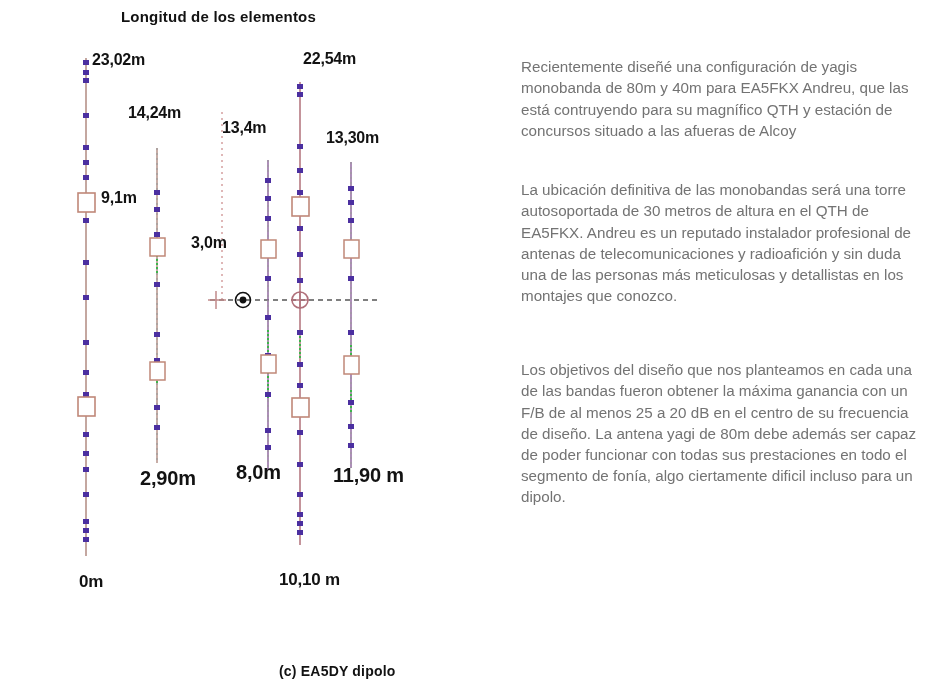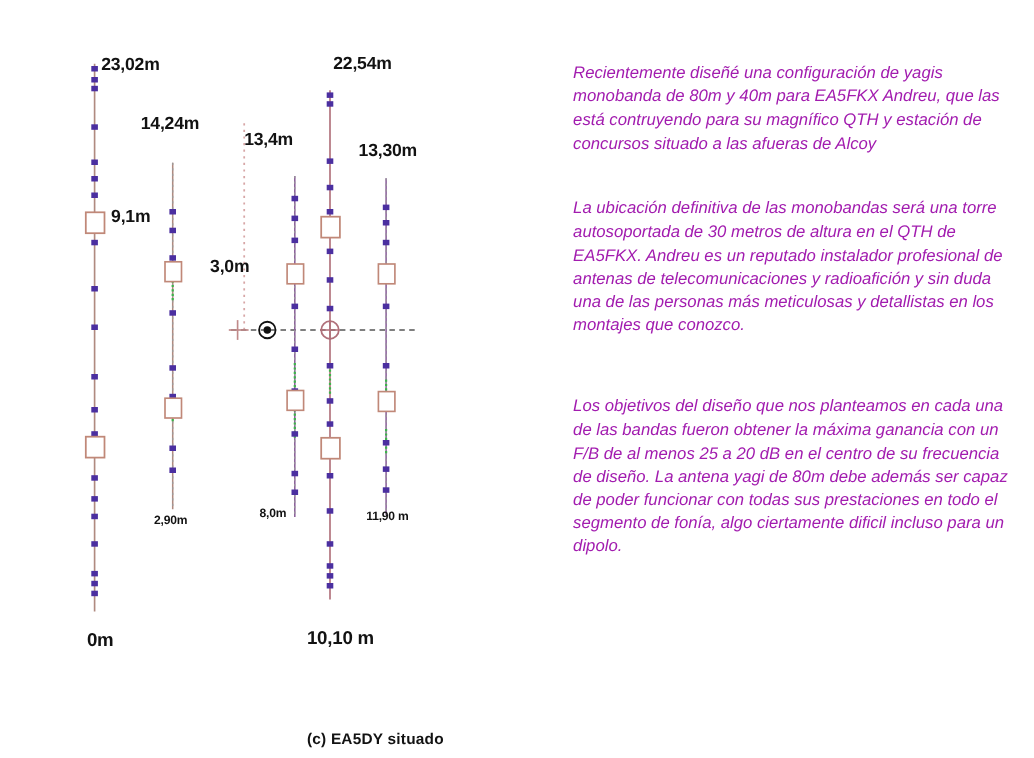--- a/index.html
+++ b/index.html
@@ -36,21 +36,21 @@
     font-weight: bold;
     color: #121212;
     white-space: nowrap;
     letter-spacing: -0.2px;
   }
   .title-label {
     font-size: 15px;
     letter-spacing: 0.2px;
   }
   .len-label { font-size: 16px; }
-  .sep-label { font-size: 11px; }
+  .sep-label { font-size: 20px; }
   .axis-label { font-size: 17px; }
   .footer-label {
     font-size: 15px;
     letter-spacing: 0.2px;
   }
   .credit-label {
     font-size: 14px;
     letter-spacing: 0.2px;
   }
 
@@ -62,23 +62,22 @@
     width: 408px;
     height: 689px;
   }
   .para {
     position: absolute;
     left: 0;
     width: 400px;
     font-family: "Liberation Sans", sans-serif;
     font-size: 15.2px;
     line-height: 21.2px;
-    color: #a21caf;
+    color: #737373;
     text-align: left;
-    font-style: italic;
   }
   #para-0 { top: 41px; }
   #para-1 { top: 164px; }
   #para-2 { top: 344px; }
   #para-3 { top: 539px; }
 </style>
 </head>
 <body>
 
 <div id="diagram-panel">
@@ -211,36 +210,37 @@
       <circle cx="243" cy="300" r="7.5" fill="none" stroke="#111111" stroke-width="1.6"></circle>
       <circle cx="243" cy="300" r="3.4" fill="#111111"></circle>
     </g>
     <g>
       <circle cx="300" cy="300" r="8" fill="none" stroke="#b0707a" stroke-width="1.6"></circle>
       <line x1="291" y1="300" x2="309" y2="300" stroke="#b0707a" stroke-width="1.4"></line>
       <line x1="300" y1="291" x2="300" y2="309" stroke="#b0707a" stroke-width="1.4"></line>
     </g>
   </svg>
 
+  <div class="diagram-label title-label" style="left:121px; top:8px;">Longitud de los  elementos</div>
 
   <div class="diagram-label len-label" style="left:92px;  top:51px;">23,02m</div>
   <div class="diagram-label len-label" style="left:128px; top:104px;">14,24m</div>
   <div class="diagram-label len-label" style="left:222px; top:119px;">13,4m</div>
   <div class="diagram-label len-label" style="left:303px; top:50px;">22,54m</div>
   <div class="diagram-label len-label" style="left:326px; top:129px;">13,30m</div>
   <div class="diagram-label len-label" style="left:101px; top:189px;">9,1m</div>
   <div class="diagram-label len-label" style="left:175px; top:234px;margin-left:16px;">3,0m</div>
 
   <div class="diagram-label sep-label" style="left:140px; top:467px;">2,90m</div>
   <div class="diagram-label sep-label" style="left:236px; top:461px;">8,0m</div>
   <div class="diagram-label sep-label" style="left:333px; top:464px;">11,90 m</div>
 
   <div class="diagram-label axis-label" style="left:79px;  top:572px;">0m</div>
   <div class="diagram-label axis-label" style="left:279px; top:570px;">10,10 m</div>
 
-  <div class="diagram-label credit-label" style="left:279px; top:663px;">(c) EA5DY situado</div>
+  <div class="diagram-label credit-label" style="left:279px; top:663px;">(c) EA5DY dipolo</div>
 </div>
 
 <div id="text-panel">
   <p class="para" id="para-0">Recientemente diseñé una configuración de yagis monobanda de 80m y 40m  para EA5FKX Andreu, que las está contruyendo para su magnífico QTH y estación de concursos situado a las afueras de Alcoy</p>
   <p class="para" id="para-1">La ubicación definitiva de las monobandas será una torre autosoportada de 30 metros de altura en el QTH de EA5FKX. Andreu es un reputado instalador profesional de antenas de telecomunicaciones y radioafición y sin duda una de las personas más meticulosas y detallistas en los montajes que conozco.</p>
   <p class="para" id="para-2">Los objetivos del diseño que nos planteamos en cada una de las bandas fueron  obtener la máxima ganancia con un F/B de al menos 25 a 20 dB en el centro de su frecuencia de diseño. La antena yagi de 80m debe además ser capaz de poder funcionar con todas sus prestaciones en todo el segmento de fonía, algo ciertamente dificil incluso para un dipolo.</p>
 </div>
 
 </body></html>

